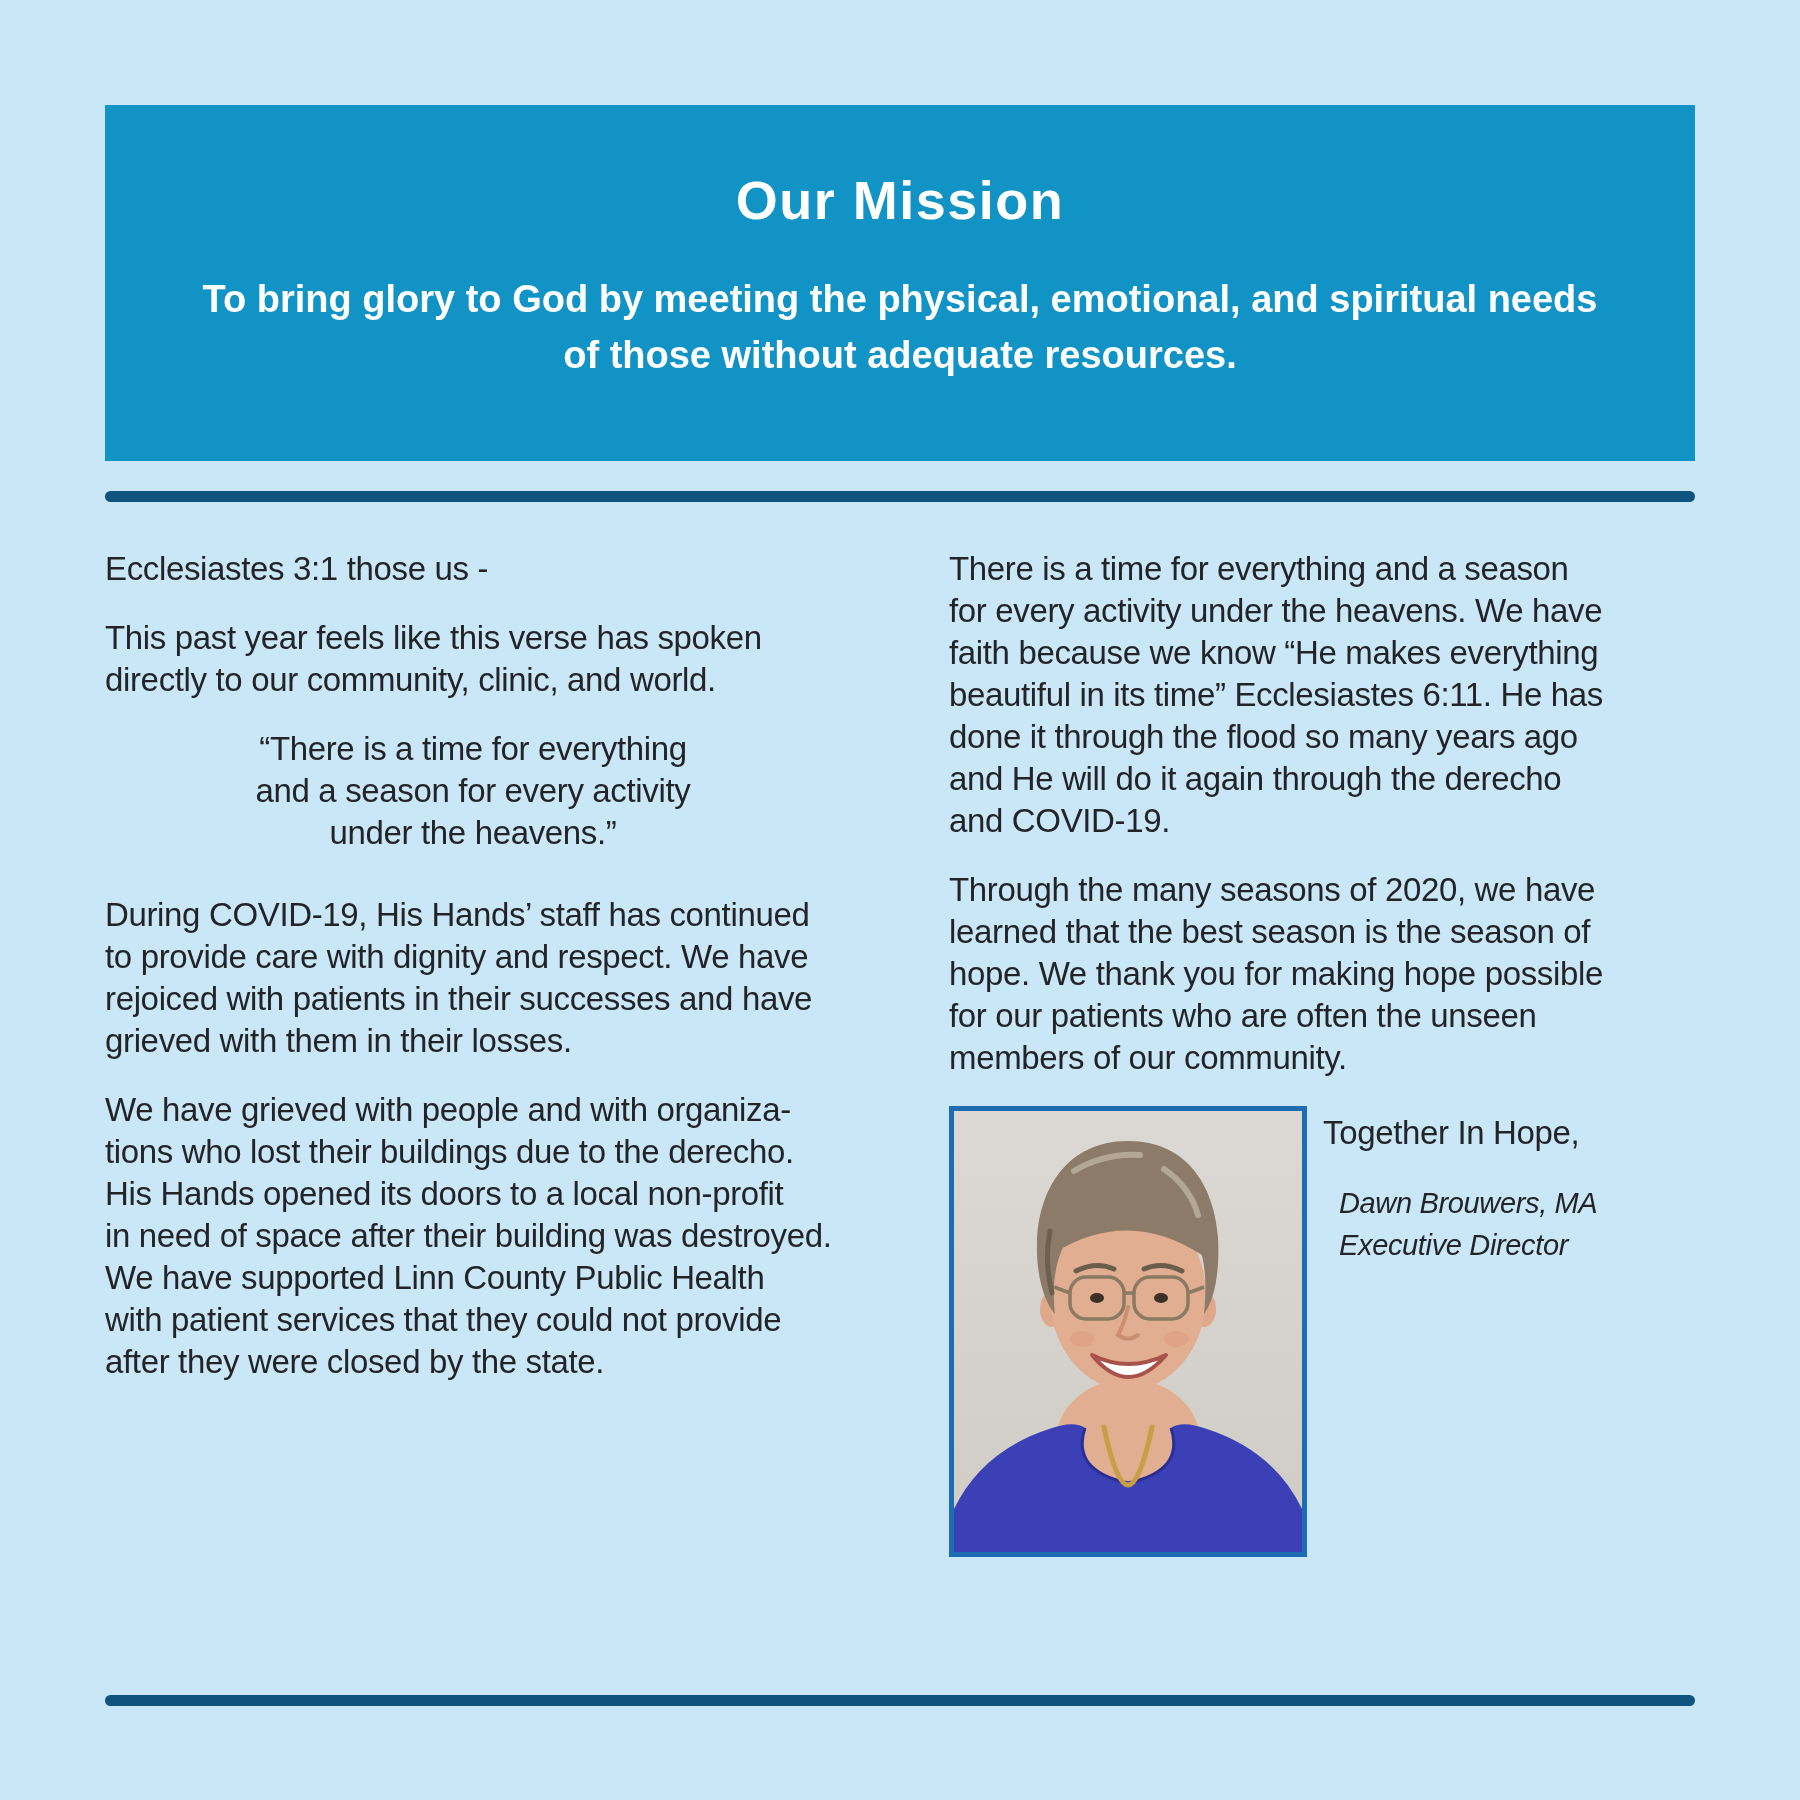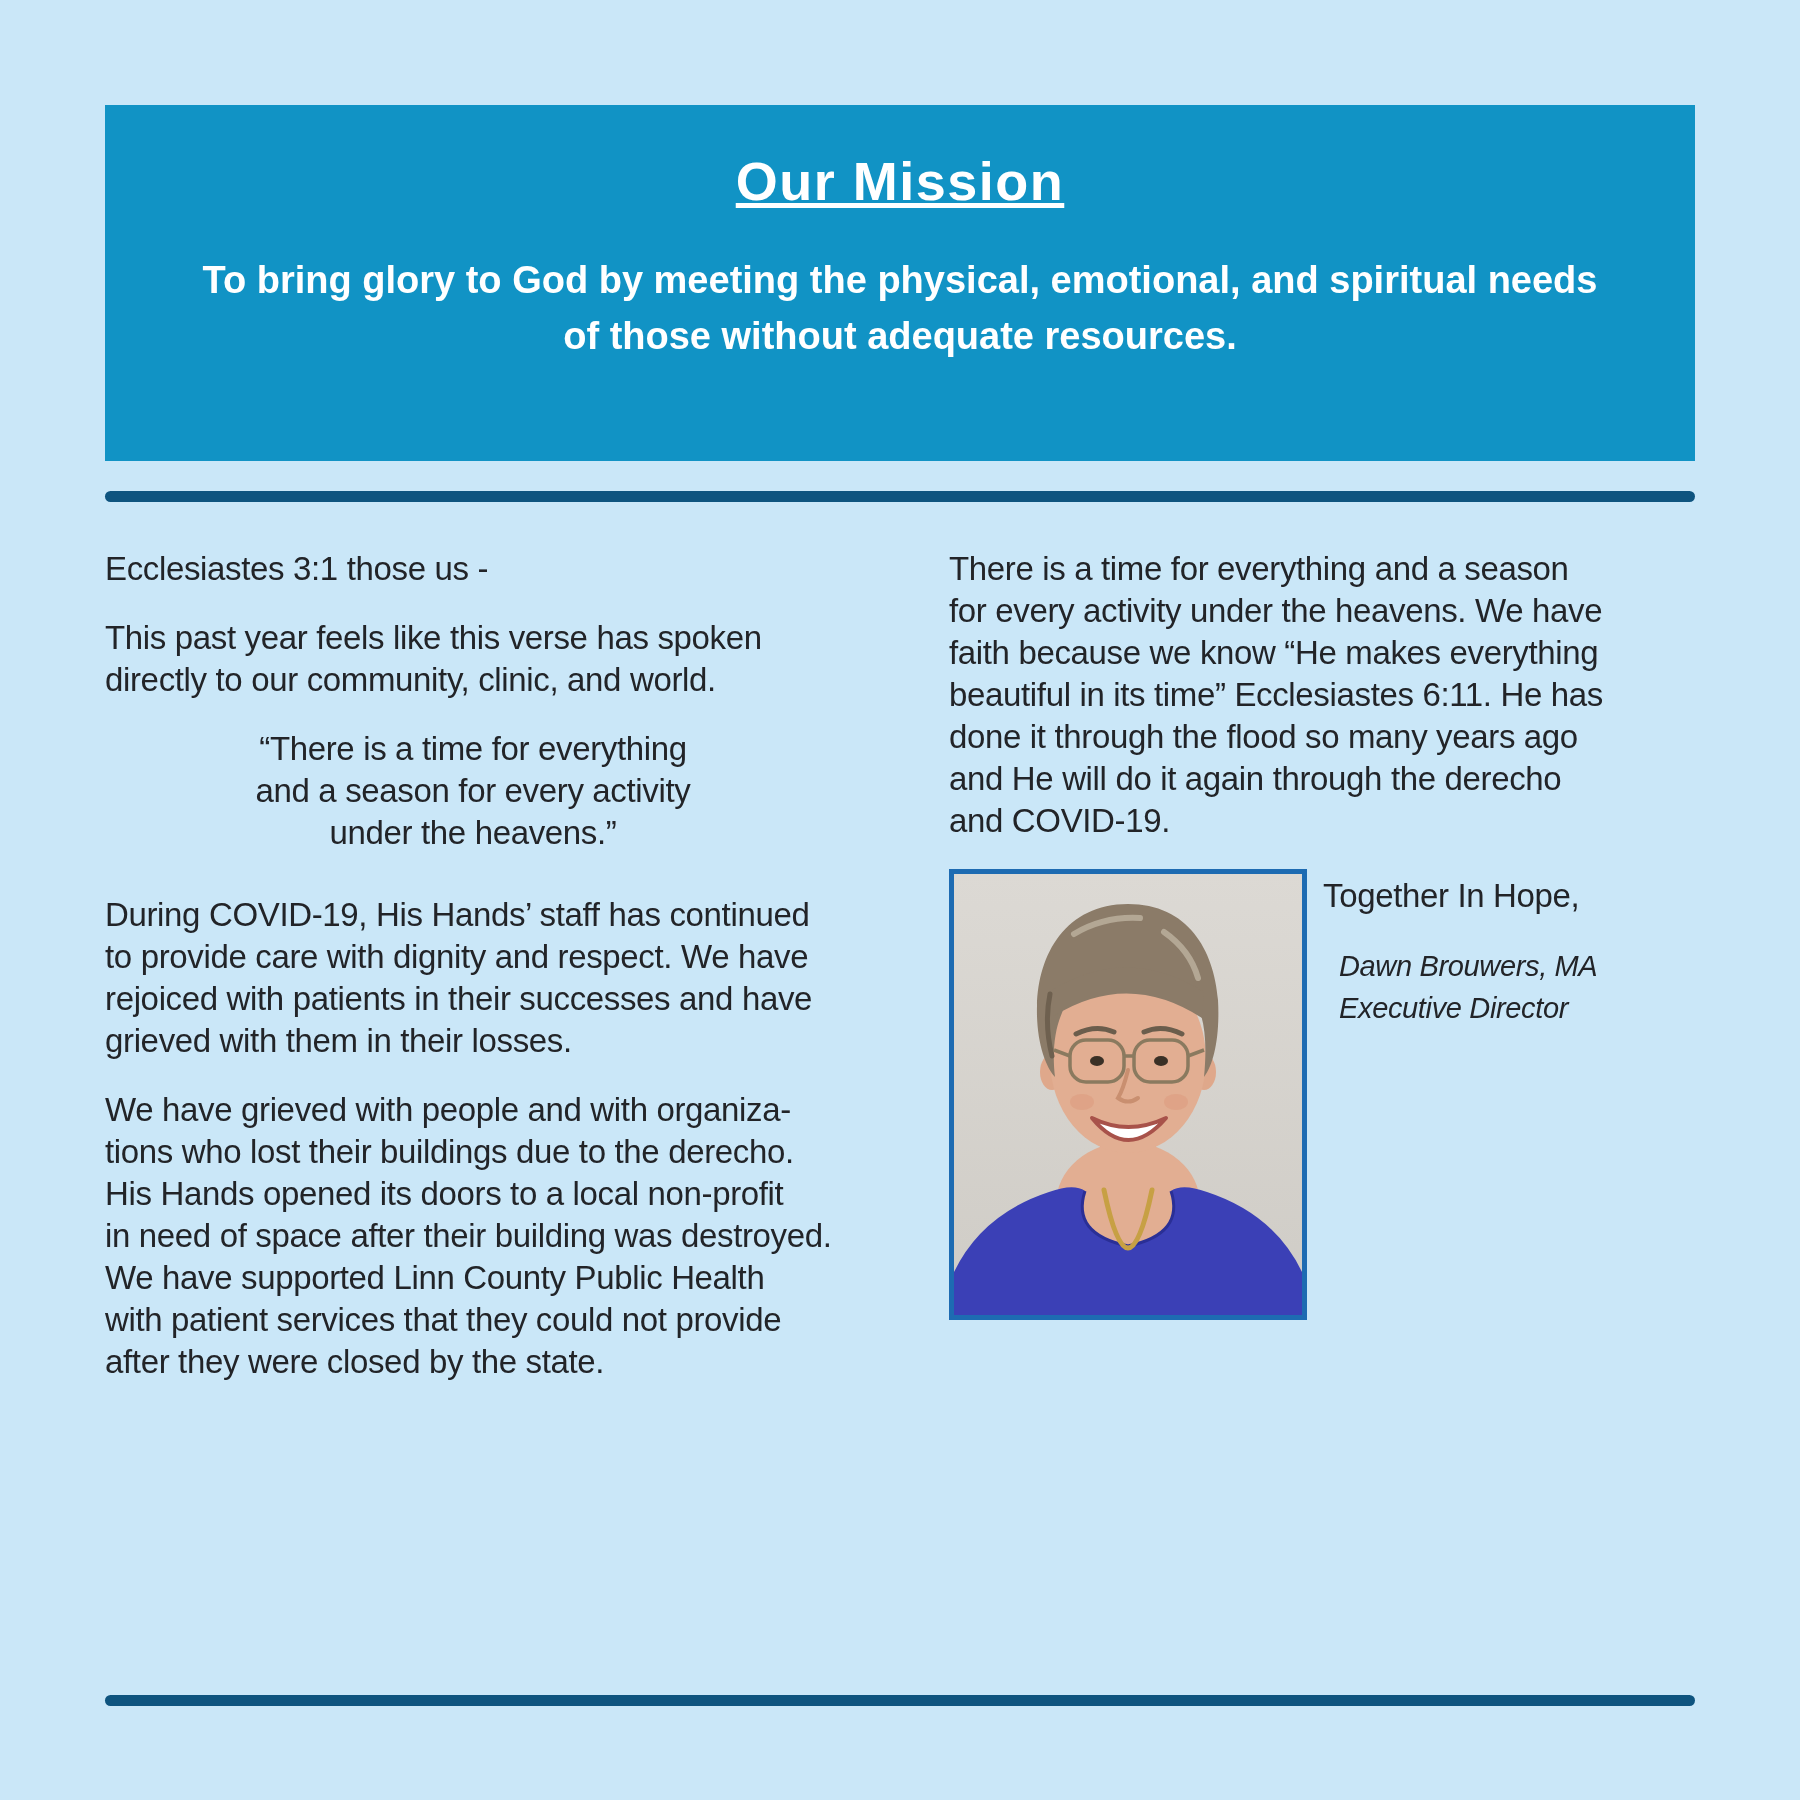--- a/index.html
+++ b/index.html
@@ -20,25 +20,24 @@
   }
   .page { position: relative; width: 1800px; height: 1800px; }
 
   .banner {
     position: absolute; left: 105px; top: 105px;
     width: 1590px; height: 356px;
     background: var(--banner, #1193c5);
     text-align: center;
   }
   .banner-title {
-    margin: 0; padding-top: 49px;
+    margin: 0; padding-top: 68px;
     font-size: 54px; line-height: 54px;
     font-weight: 800; letter-spacing: 1.5px;
     color: #ffffff;
-    text-decoration: underline;
   }
   .banner-statement {
     margin: 44px auto 0; width: 1500px;
     font-size: 38px; line-height: 56px;
     font-weight: 700; color: #ffffff;
     white-space: pre-line;
   }
 
   .divider {
     position: absolute; left: 105px; width: 1590px; height: 11px;
@@ -116,20 +115,25 @@
     </section>
 
     <section class="col-right">
       <p class="para">There is a time for everything and a season
 for every activity under the heavens. We have
 faith because we know “He makes everything
 beautiful in its time” Ecclesiastes 6:11. He has
 done it through the flood so many years ago
 and He will do it again through the derecho
 and COVID-19.</p>
+      <p class="para">Through the many seasons of 2020, we have
+learned that the best season is the season of
+hope. We thank you for making hope possible
+for our patients who are often the unseen
+members of our community.</p>
 
       <div class="sig-row">
         <figure class="photo">
           <svg viewBox="0 0 348 441" xmlns="http://www.w3.org/2000/svg">
             <defs>
               <linearGradient id="bgGrad" x1="0" y1="0" x2="0" y2="1">
                 <stop offset="0" stop-color="#dcd9d4"></stop>
                 <stop offset="1" stop-color="#cfccc6"></stop>
               </linearGradient>
             </defs>

